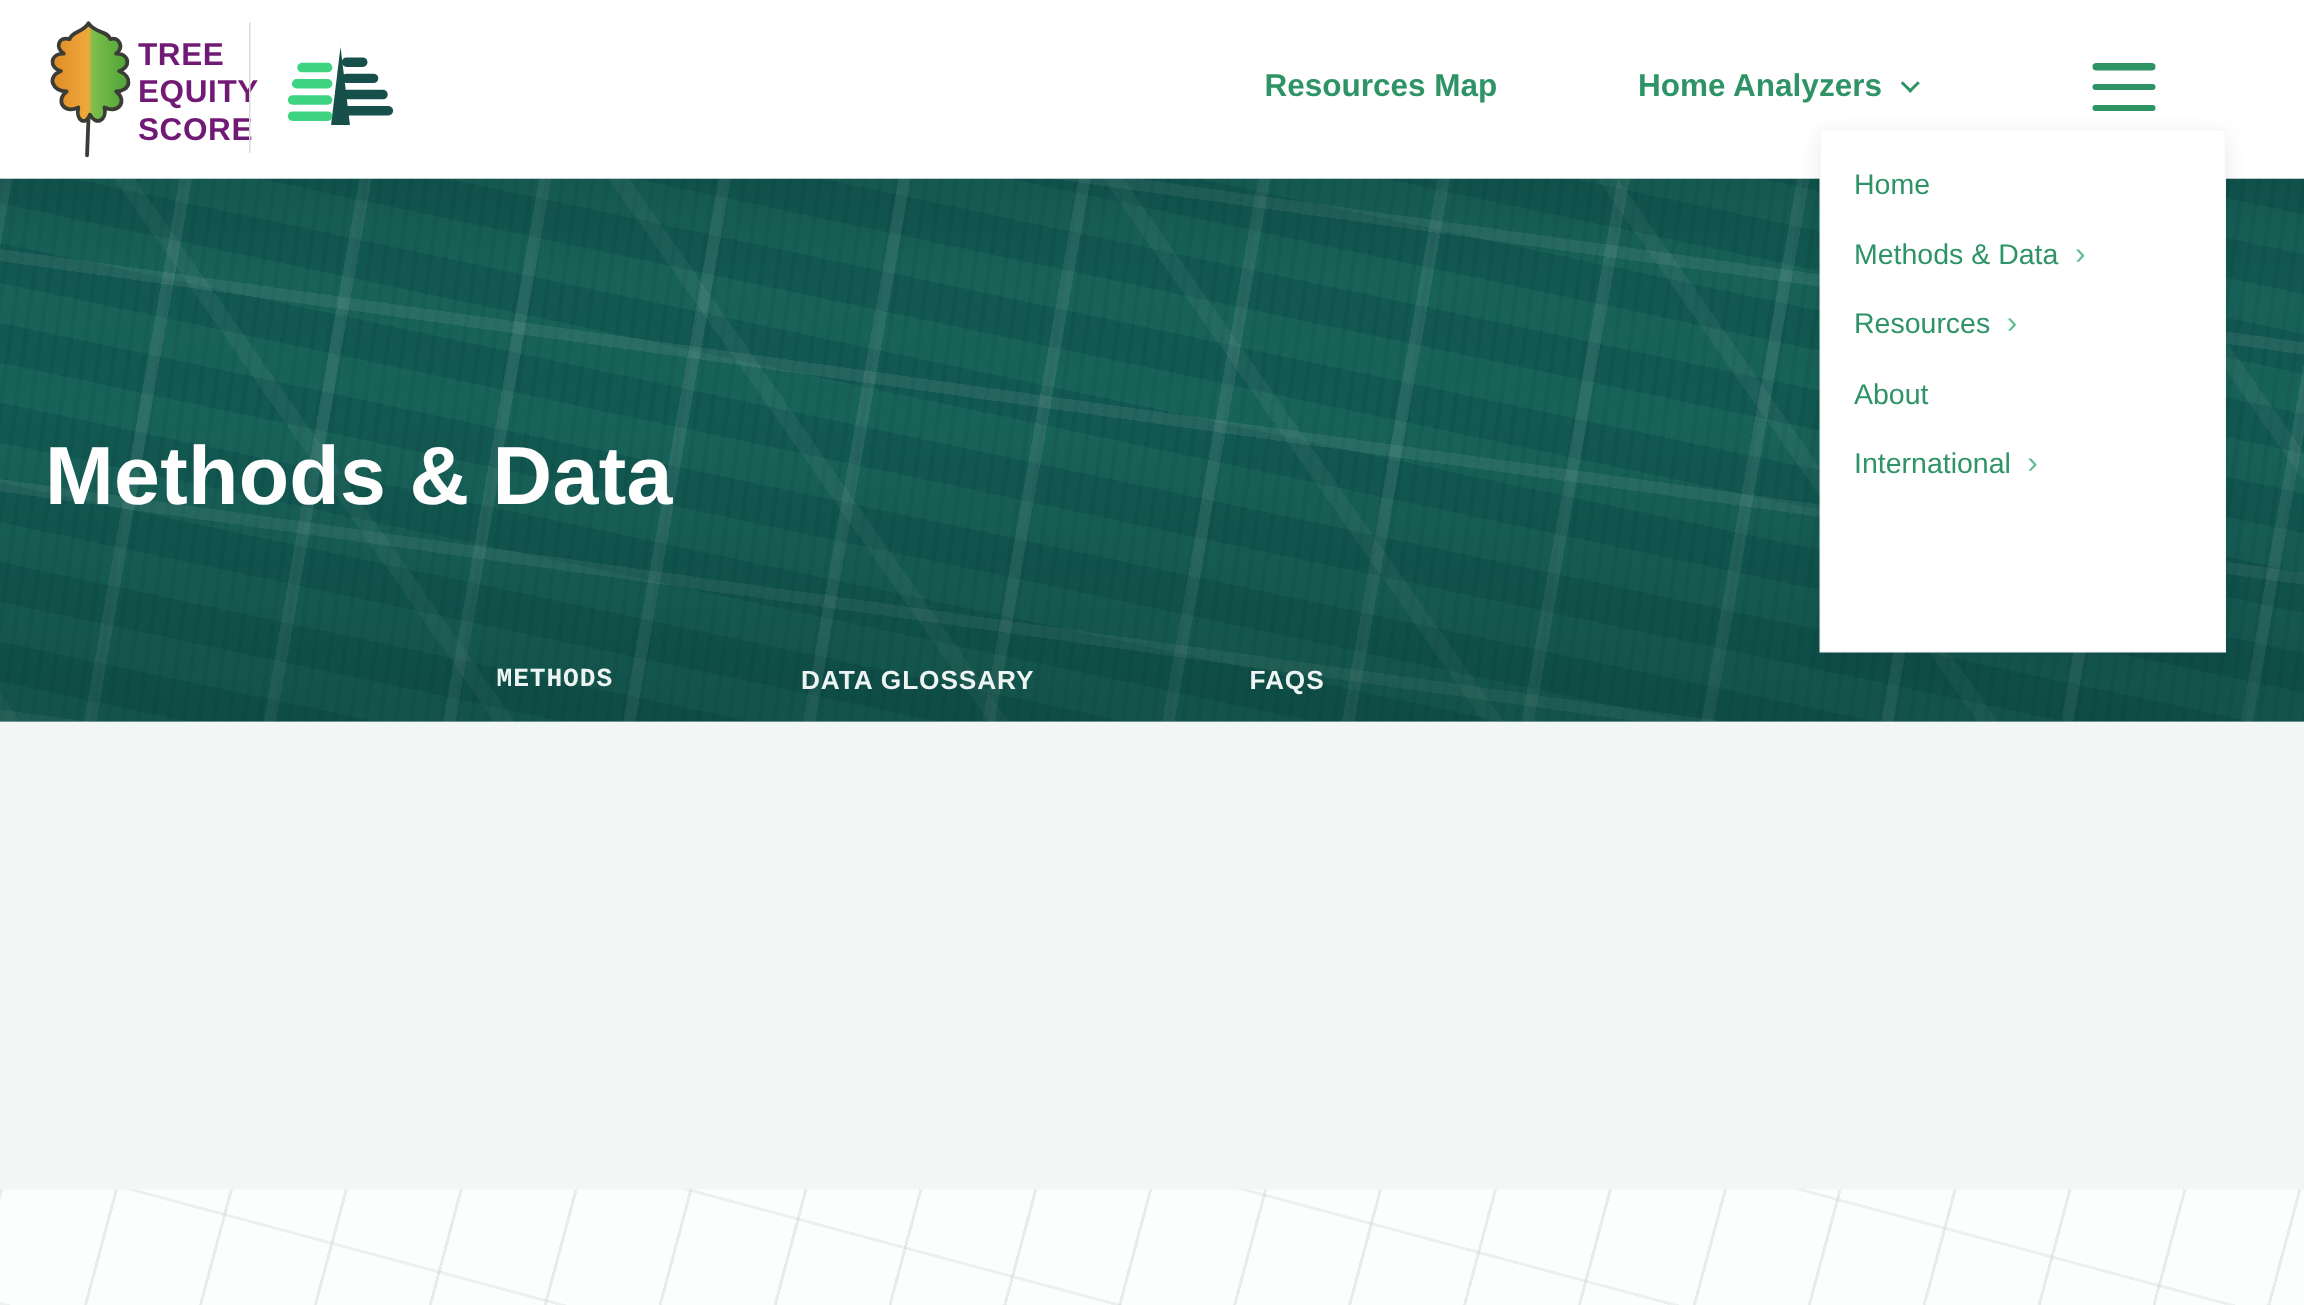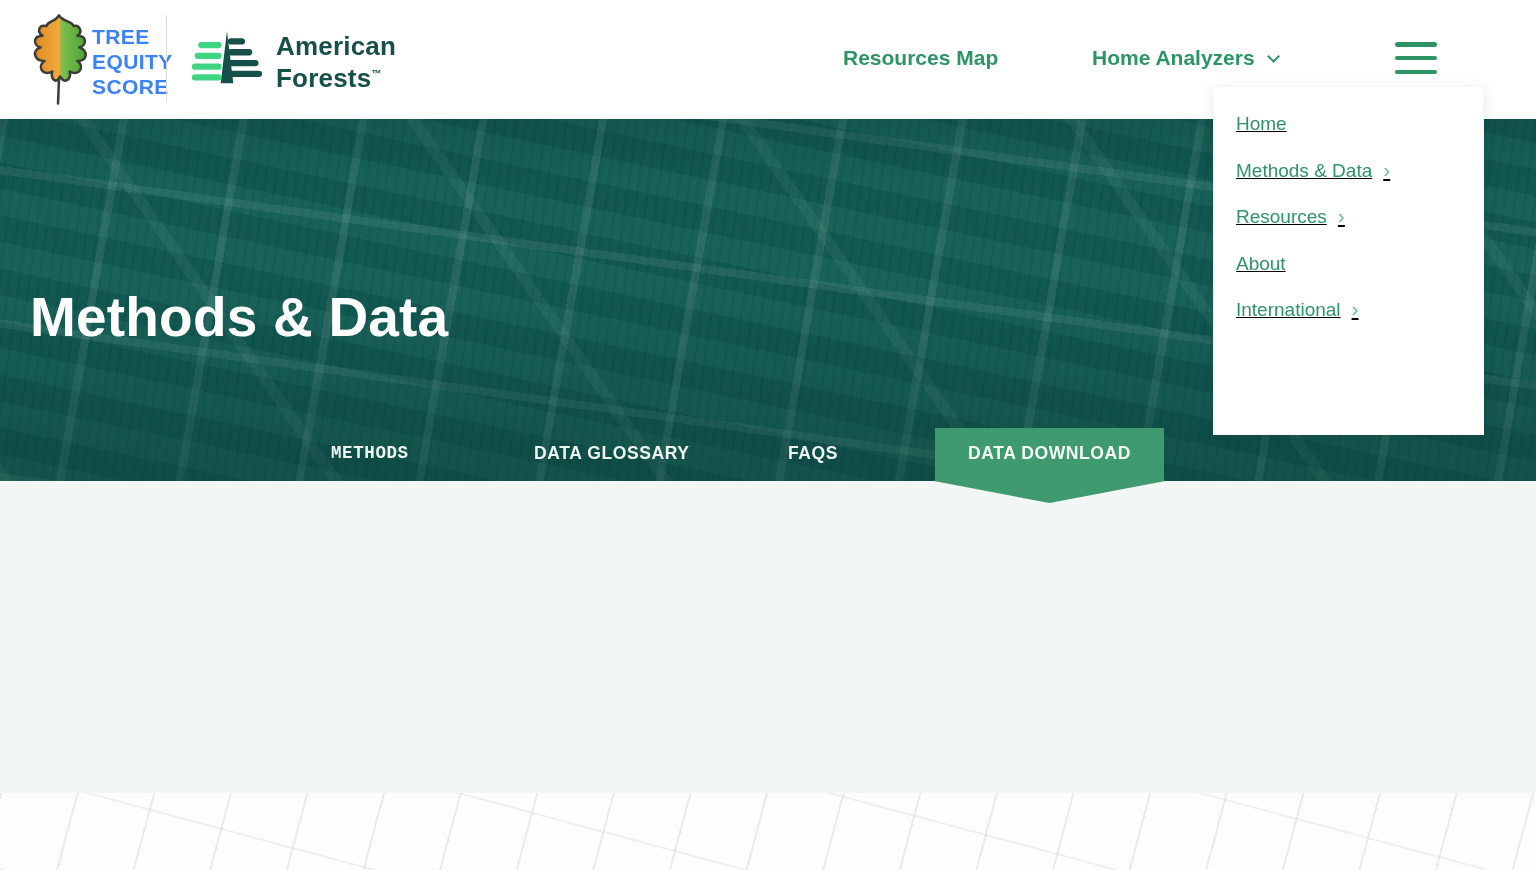--- a/index.html
+++ b/index.html
@@ -3,21 +3,21 @@
 <meta charset="utf-8">
 <style>
   * { margin:0; padding:0; box-sizing:border-box; }
   html,body { width:1536px; height:870px; overflow:hidden; }
   body { font-family:"Liberation Sans","DejaVu Sans",sans-serif; background:#F2F6F4; }
   .page { position:relative; width:1536px; height:870px; overflow:hidden; }
 
   
   .header { position:absolute; top:0; left:0; width:1536px; height:119px; background:#ffffff; z-index:5; }
   .leaf-logo { position:absolute; left:28px; top:10px; width:62px; height:98px; }
-  .tes-text { position:absolute; left:92px; top:24px; font-size:21px; font-weight:700; letter-spacing:0.4px; line-height:25px; color:#3b82f6; }
+  .tes-text { position:absolute; left:92px; top:24px; font-size:21px; font-weight:700; letter-spacing:0.4px; line-height:25px; color:#701a75; }
   .logo-divider { position:absolute; left:166px; top:15px; width:1px; height:87px; background:#D8DCDA; }
   .af-logo { position:absolute; left:191px; top:28px; width:72px; height:62px; }
   .af-text { position:absolute; left:276px; top:33px; font-size:26px; font-weight:700; line-height:27px; color:#17504B; letter-spacing:0.2px; }
   .af-text sup { font-size:10px; }
   .topnav-link { position:absolute; top:46px; font-size:21px; font-weight:700; color:#2E9465; cursor:pointer; white-space:nowrap; }
   .nav-national { left:843px; }
   .nav-local { left:1092px; }
   .chev-down { display:inline-block; width:9px; height:9px; border-right:2.5px solid #2E9465; border-bottom:2.5px solid #2E9465; transform:rotate(45deg); margin-left:14px; position:relative; top:-4px; }
   .hamburger { position:absolute; left:1395px; top:42px; width:42px; height:32px; cursor:pointer; display:flex; flex-direction:column; justify-content:space-between; }
   .hamburger span { display:block; width:42px; height:4.5px; background:#2E9465; border-radius:2.5px; }
@@ -31,29 +31,29 @@
       repeating-linear-gradient(8deg, rgba(255,255,255,0.075) 0 8px, rgba(255,255,255,0) 8px 152px),
       repeating-linear-gradient(55deg, rgba(255,255,255,0.05) 0 11px, rgba(255,255,255,0) 11px 270px),
       repeating-linear-gradient(98deg, rgba(0,0,0,0.055) 0 3px, rgba(0,0,0,0) 3px 10px),
       repeating-linear-gradient(12deg, rgba(40,110,90,0.20) 0 26px, rgba(0,40,36,0.12) 26px 52px);
   }
   .hero-title { position:absolute; left:30px; top:168px; font-size:55px; line-height:60px; font-weight:600; color:#FDFEFD; letter-spacing:0.2px; }
 
   .tab-label { position:absolute; top:324px; font-size:17.5px; font-weight:700; letter-spacing:0.6px; color:#EEF4F1; cursor:pointer; white-space:nowrap; }
   .tab-methods { left:331px;font-family:Liberation Mono, monospace; }
   .tab-glossary { left:534px; }
-  .tab-faqs { left:788px; }
+  .tab-faqs { left:833px; }
   .tab-active { position:absolute; left:935px; top:309px; width:229px; height:75px; background:#3F9A70; cursor:pointer;
     clip-path:polygon(0 0, 100% 0, 100% 71%, 50% 100%, 0 71%);
     display:flex; justify-content:center; align-items:flex-start; }
   .tab-active .tab-active-label { margin-top:15px; font-size:17.5px; font-weight:700; letter-spacing:0.6px; color:#F5FAF7; white-space:nowrap; }
 
   
   .menu-panel { position:absolute; left:1213px; top:86px; width:271px; height:349px; background:#ffffff; z-index:20;
-    box-shadow:0 4px 14px rgba(20,40,38,0.10); border:1px solid rgba(0,0,0,0.03); padding-top:14px;text-decoration:underline; }
+    box-shadow:0 4px 14px rgba(20,40,38,0.10); border:1px solid rgba(0,0,0,0.03); padding-top:14px; }
   .menu-item { height:46.5px; display:flex; align-items:center; padding-left:22px; cursor:pointer; }
   .menu-item .mi-label { font-size:19px; color:#2E9367; }
   .menu-item .mi-chev { font-size:21px; color:#63BE8F; margin-left:11px; position:relative; top:-1px; }
 
   
   .content { position:absolute; top:481px; left:0; width:1536px; height:312px; background:#F2F6F4; }
 
   
   .bottom-band { position:absolute; top:793px; left:0; width:1536px; height:77px; background:#FCFDFD;
     background-image:
@@ -64,23 +64,20 @@
 </head>
 <body>
 
 <div class="page">
 
   <div class="hero">
     <div class="hero-title">Methods &amp; Data</div>
     <span class="tab-label tab-methods">METHODS</span>
     <span class="tab-label tab-glossary">DATA GLOSSARY</span>
     <span class="tab-label tab-faqs">FAQS</span>
-    <div class="tab-active">
-      <span class="tab-active-label">DATA DOWNLOAD</span>
-    </div>
   </div>
 
   <div class="content">
     
     
     
     
     
   </div>
 
@@ -109,24 +106,20 @@
       <polygon points="33,58 40,0 47,58" fill="#17504B"></polygon>
       <rect x="41" y="8" width="19" height="7" rx="3.5" fill="#17504B"></rect>
       <rect x="41" y="20" width="27" height="7" rx="3.5" fill="#17504B"></rect>
       <rect x="41" y="32" width="34" height="7" rx="3.5" fill="#17504B"></rect>
       <rect x="41" y="44" width="38" height="7" rx="3.5" fill="#17504B"></rect>
       <rect x="8" y="12" width="26" height="7" rx="3.5" fill="#3ED482"></rect>
       <rect x="4" y="24" width="30" height="7" rx="3.5" fill="#3ED482"></rect>
       <rect x="1" y="36" width="33" height="7" rx="3.5" fill="#3ED482"></rect>
       <rect x="1" y="48" width="33" height="7" rx="3.5" fill="#3ED482"></rect>
     </svg>
-    <div class="af-text">
-      <div>American</div>
-      <div><span>Forests</span><sup>™</sup></div>
-    </div>
     <span class="topnav-link nav-national">Resources Map</span>
     <span class="topnav-link nav-local"><span>Home Analyzers</span><i class="chev-down"></i></span>
     <div class="hamburger">
       <span></span>
       <span></span>
       <span></span>
     </div>
   </div>
 
   <div class="menu-panel">

